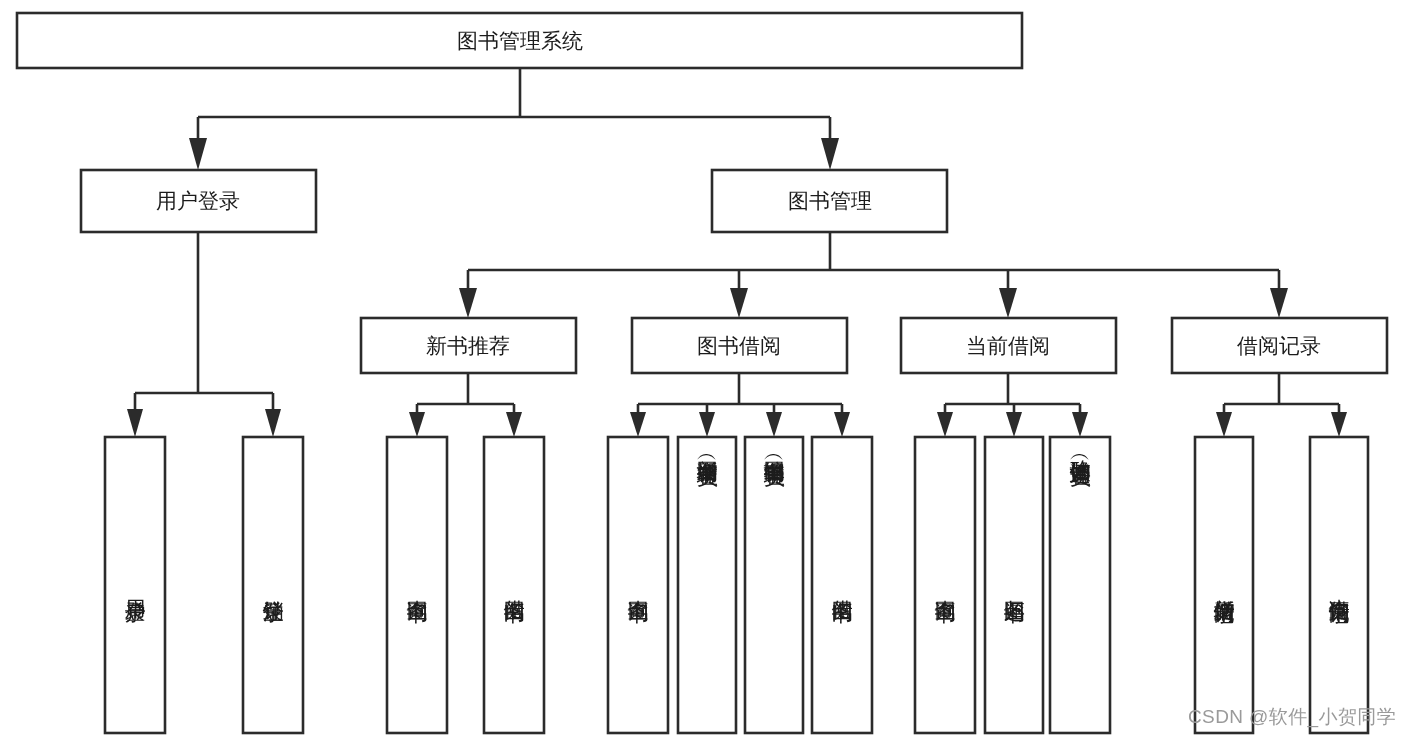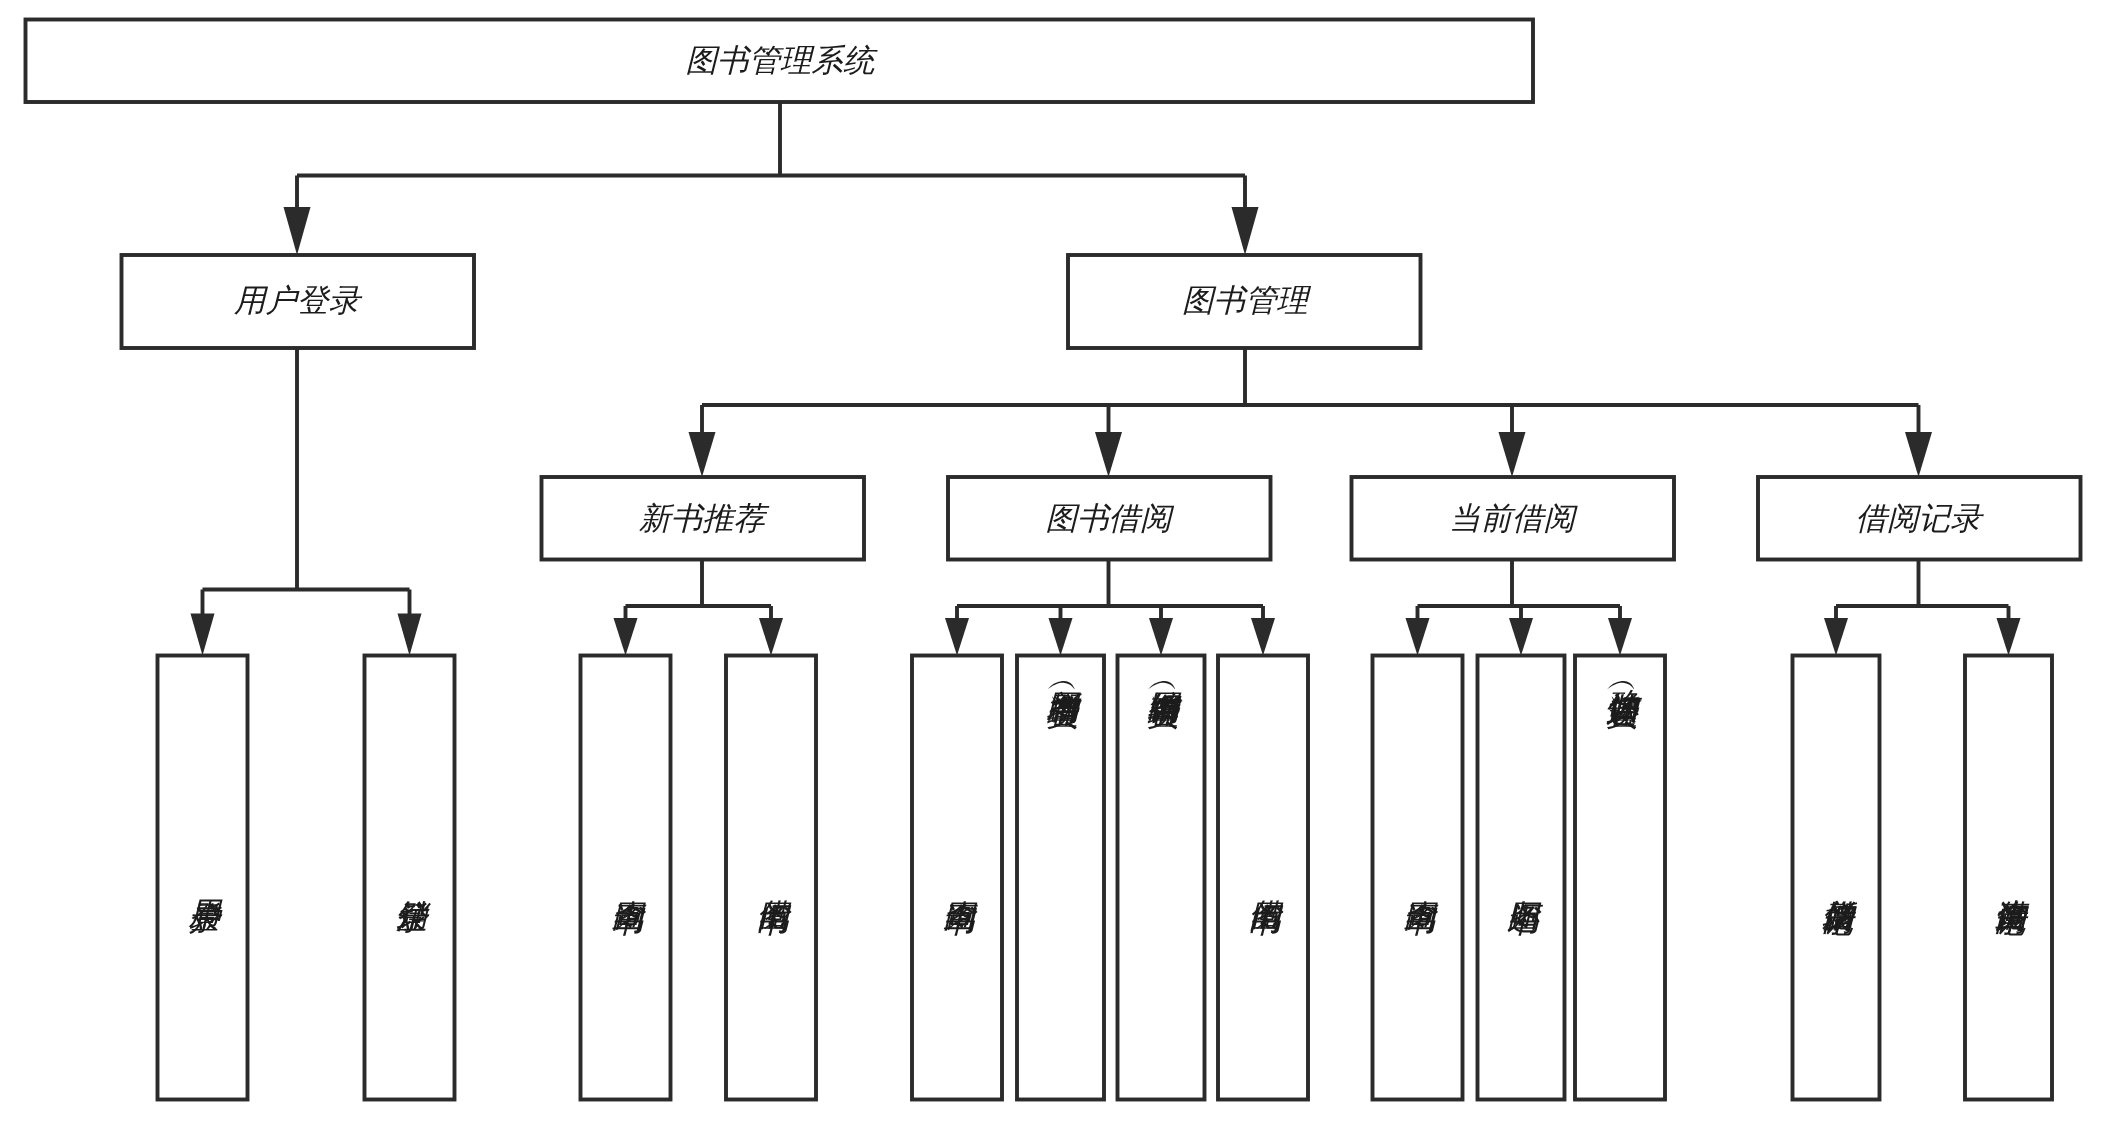--- a/index.html
+++ b/index.html
@@ -10,21 +10,20 @@
   body {
     width: 1405px;
     height: 747px;
     font-family: "Liberation Sans", "DejaVu Sans", sans-serif;
     overflow: hidden;
   }
   #diagram-root {
     position: relative;
     width: 1405px;
     height: 747px;
-    font-style: italic;
   }
   svg.diagram-canvas {
     position: absolute;
     left: 0;
     top: 0;
     width: 1405px;
     height: 747px;
     display: block;
   }
   .node-box {
@@ -217,14 +216,15 @@
   <div class="node-label-v" style="left:608px; top:437px; width:60px; height:296px;">查询图书</div>
   <div class="node-label-v" style="left:678px; top:437px; width:58px; height:296px; justify-content:flex-start; padding-top:6px; box-sizing:border-box;">新增图书（管理员）</div>
   <div class="node-label-v" style="left:745px; top:437px; width:58px; height:296px; justify-content:flex-start; padding-top:6px; box-sizing:border-box;">编辑图书（管理员）</div>
   <div class="node-label-v" style="left:812px; top:437px; width:60px; height:296px;">借阅图书</div>
   <div class="node-label-v" style="left:915px; top:437px; width:60px; height:296px;">查询图书</div>
   <div class="node-label-v" style="left:985px; top:437px; width:58px; height:296px;">归还图书</div>
   <div class="node-label-v" style="left:1050px; top:437px; width:60px; height:296px; justify-content:flex-start; padding-top:6px; box-sizing:border-box;">确认归还（管理员）</div>
   <div class="node-label-v" style="left:1195px; top:437px; width:58px; height:296px;">新增借阅记录</div>
   <div class="node-label-v" style="left:1310px; top:437px; width:58px; height:296px;">查询借阅记录</div>
 
+  <div class="watermark" style="left:1188px; top:704px;">CSDN @软件_小贺同学</div>
 
 </div>
 
 </body></html>

